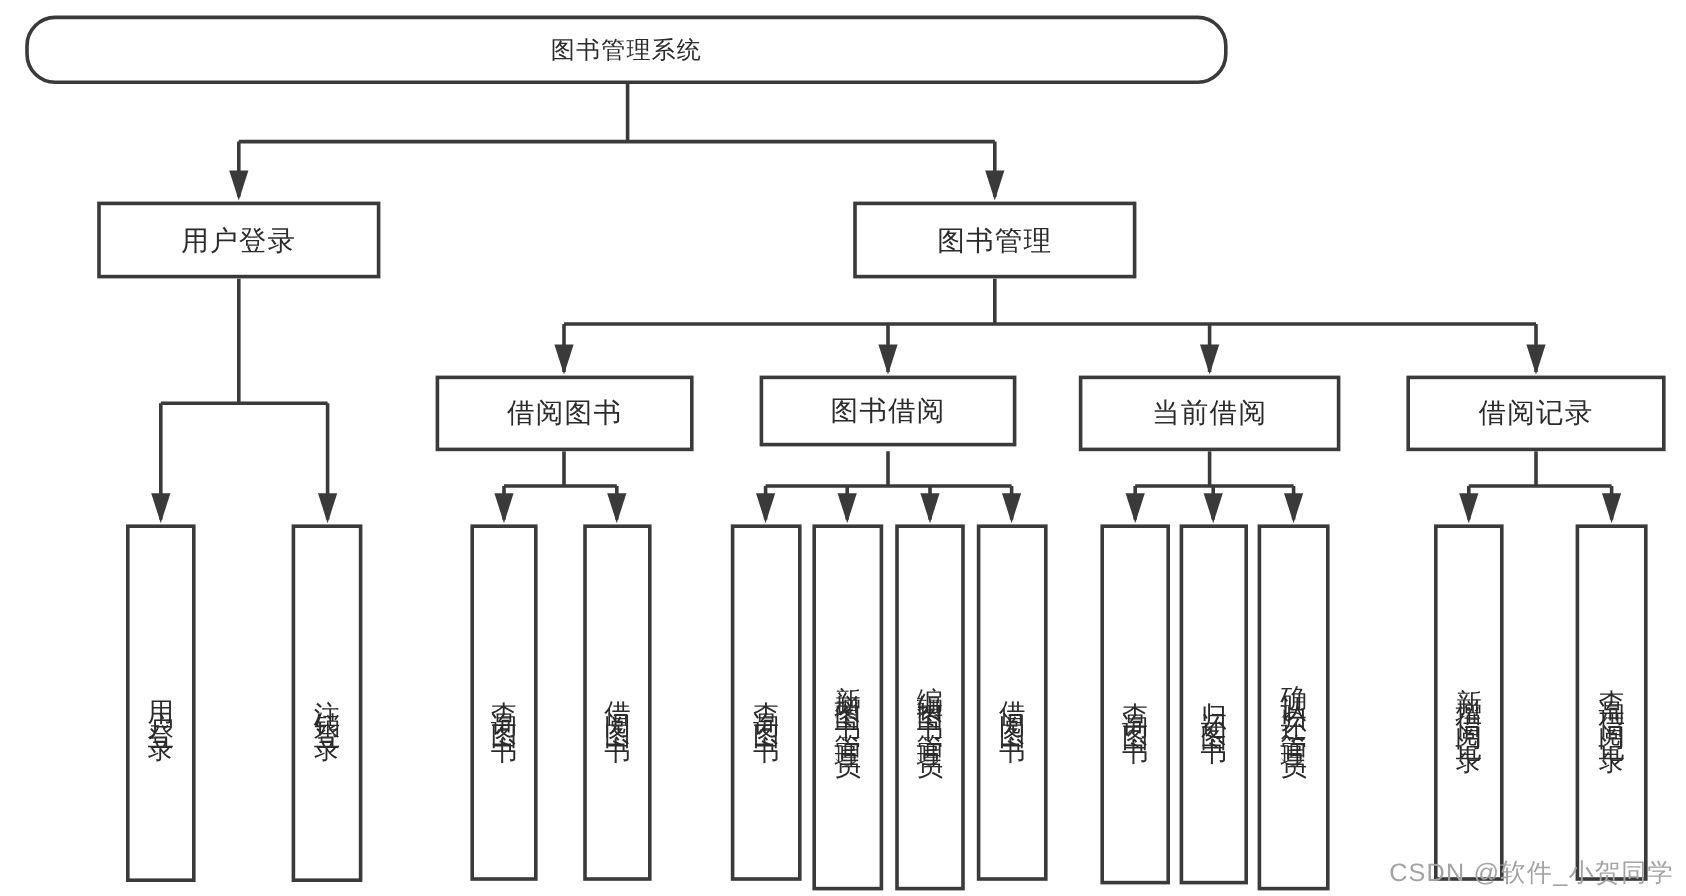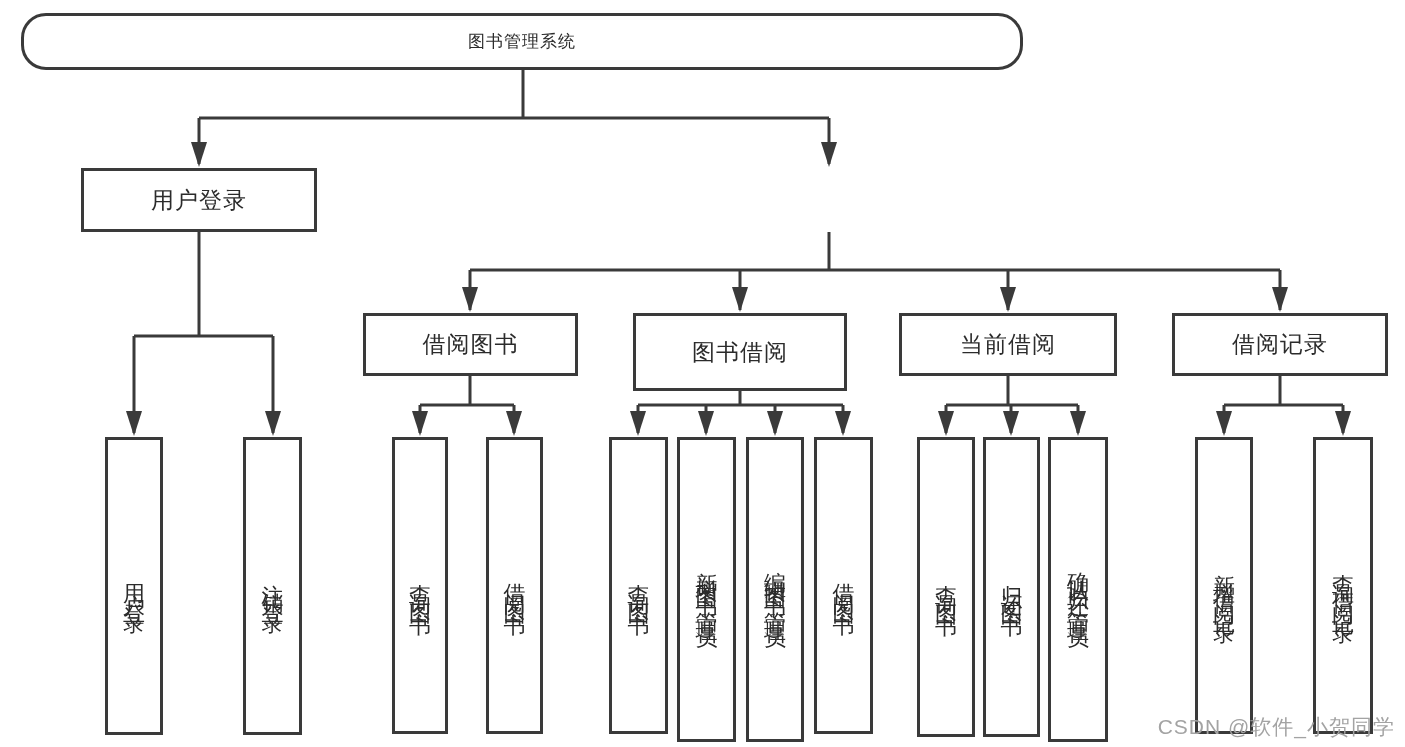--- a/index.html
+++ b/index.html
@@ -34,21 +34,21 @@
     display:flex;
     align-items:center;
     justify-content:center;
     text-align:center;
   }
   .node.h{
     font-size:23px;
     letter-spacing:1px;
   }
   .node.root{
-    font-size:17px;
+    font-size:20px;
     border-radius:25px;
   }
   .node.v{
     writing-mode:vertical-rl;
     text-orientation:mixed;
     font-size:22px;
     letter-spacing:10px;
     line-height:1;
   }
   .node.v.long{
@@ -106,23 +106,24 @@
       <polygon points="1003,411 1019,411 1011,436"></polygon>
       <polygon points="1070,411 1086,411 1078,436"></polygon>
       <polygon points="1216,411 1232,411 1224,436"></polygon>
       <polygon points="1335,411 1351,411 1343,436"></polygon>
     </g>
   </svg>
 
   <div class="node h root" style="left:21px;top:13px;width:1002px;height:57px">图书管理系统</div>
 
   <div class="node h" style="left:81px;top:168px;width:236px;height:64px">用户登录</div>
+  <div class="node h" style="left:711px;top:168px;width:236px;height:64px">图书管理</div>
 
   <div class="node h" style="left:363px;top:313px;width:215px;height:63px">借阅图书</div>
-  <div class="node h" style="left:633px;top:313px;width:214px;height:78px">图书借阅</div>
+  <div class="node h" style="left:633px;top:313px;width:214px;height:59px">图书借阅</div>
   <div class="node h" style="left:1172px;top:313px;width:216px;height:63px">借阅记录</div>
   <div class="node h" style="left:899px;top:313px;width:218px;height:63px">当前借阅</div>
 
   <div class="node v" style="left:105px;top:437px;width:58px;height:298px">用户登录</div>
   <div class="node v" style="left:243px;top:437px;width:59px;height:298px">注销登录</div>
 
   <div class="node v" style="left:392px;top:437px;width:56px;height:297px">查询图书</div>
   <div class="node v" style="left:486px;top:437px;width:57px;height:297px">借阅图书</div>
 
   <div class="node v" style="left:609px;top:437px;width:59px;height:297px">查询图书</div>

